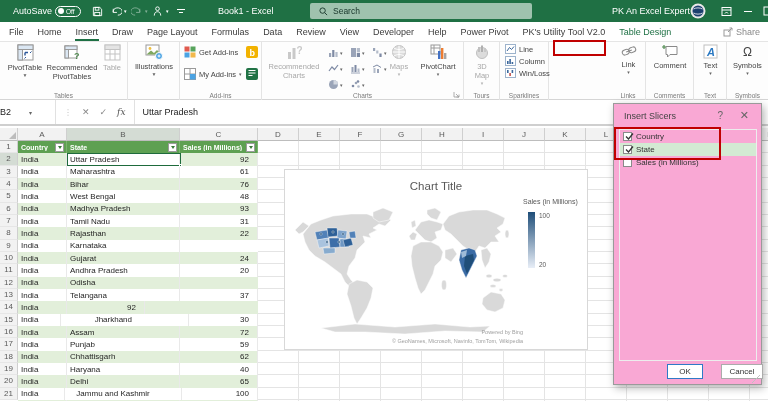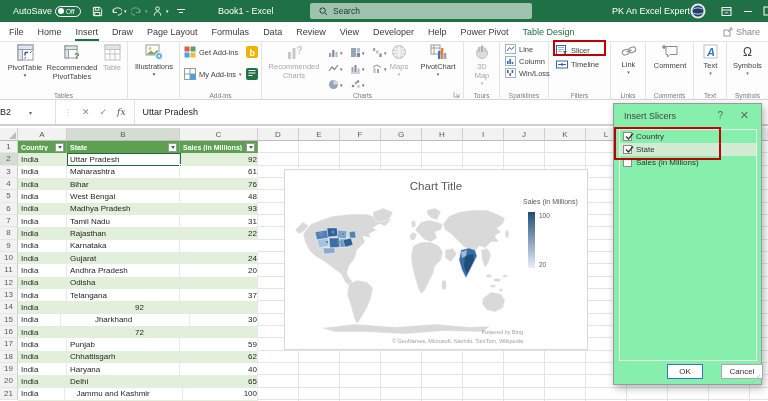--- a/index.html
+++ b/index.html
@@ -37,30 +37,30 @@
 .ch.sel{background:#d4dcd4}
 #corner{position:relative;background:#f2f2f2;border-right:1px solid #cfcfcf;border-bottom:1px solid #bdbdbd}
 #corner .tri{position:absolute;right:1px;bottom:1px;width:0;height:0;border-left:7px solid transparent;border-bottom:7px solid #bdbdbd}
 #rownums{position:absolute;left:0;top:15px;width:18px;font-size:8px;color:#5a5a5a}
 .rn{height:12.33px;display:flex;align-items:center;justify-content:center;border-right:1px solid #cfcfcf;border-bottom:1px solid #e6e6e6;background:#f2f2f2}
 .rn.sel{background:#d4dcd4}
 #grid{position:absolute;left:258px;top:15px;right:0;bottom:0;background-image:repeating-linear-gradient(to right,transparent 0,transparent 40px,#e4e4e4 40px,#e4e4e4 41px),repeating-linear-gradient(to bottom,transparent 0,transparent 11.33px,#e4e4e4 11.33px,#e4e4e4 12.33px)}
 #tablearea{position:absolute;left:18px;top:15px;width:240px}
 .trow{display:flex;height:12.33px}
 .trow .c{display:flex;align-items:center;padding-left:3px;font-size:8px;color:#1f1f1f;border-right:1px solid #e9e9e9;overflow:hidden;white-space:nowrap}
-.trow .c.num{justify-content:flex-end;}
+.trow .c.num{justify-content:flex-end;padding-right:8px}
 .trow.banded{background:#e2efda}
 #theadrow{display:flex;height:12.33px;background:#5ea052}
 .hc{display:flex;align-items:center;justify-content:space-between;padding:0 2px 0 3px;font-size:7px;font-weight:bold;color:#fff;border-right:1px solid #7ab36e}
 .fbtn{width:9px;height:9px;background:#fff;border:1px solid #9b9b9b;display:flex;align-items:center;justify-content:center;flex:none}
 .fbtn .t{width:0;height:0;border-left:2.5px solid transparent;border-right:2.5px solid transparent;border-top:3.5px solid #3a7a3a}
 #selbox{position:absolute;left:48.5px;top:12.33px;width:114px;height:13px;border:1.5px solid #1e6b3c;background:transparent}
 #selbox .handle{position:absolute;right:-2px;bottom:-2px;width:3px;height:3px;background:#1e6b3c;border:1px solid #fff}
 #chart{position:absolute;left:284px;top:169px;width:304px;height:181px;background:#fff;border:1px solid #d8d8d8;z-index:5}
-#dialog{position:absolute;left:613px;top:103px;width:149px;height:282px;background:#86efac;border:1px solid #9a9a9a;box-shadow:2px 3px 8px rgba(0,0,0,.3);font-size:8px;color:#333;z-index:10}
+#dialog{position:absolute;left:613px;top:103px;width:149px;height:282px;background:#f9a8d4;border:1px solid #9a9a9a;box-shadow:2px 3px 8px rgba(0,0,0,.3);font-size:8px;color:#333;z-index:10}
 #dialog-title{position:absolute;left:10px;top:7px;font-size:9px;color:#444}
 #dialog-help{position:absolute;right:38px;top:6px;font-size:10px;color:#666}
 #dialog-close{position:absolute;right:12px;top:5px;font-size:11px;color:#666}
 #dialog-list{position:absolute;left:5px;top:25px;width:138px;height:232px;border:1px solid #ededed}
 .ditem{display:flex;align-items:center;height:13px;gap:4px;padding-left:3px}
 .ditem.hl{background:#d3ead3}
 .cb{width:9px;height:9px;border:1px solid #8a8a8a;background:#fff;position:relative;flex:none}
 .cb svg{position:absolute;left:0px;top:-2px}
 .dbtn{position:absolute;top:260px;height:15px;display:flex;align-items:center;justify-content:center;font-size:8px;background:#fff}
 #ok-btn{left:53px;width:36px;border:1.5px solid #2f7ac7}
@@ -180,20 +180,23 @@
     </div>
     <div class="tab">
       <span>Developer</span>
     </div>
     <div class="tab">
       <span>Help</span>
     </div>
     <div class="tab">
       <span>Power Pivot</span>
     </div>
+    <div class="tab">
+      <span>PK's Utility Tool V2.0</span>
+    </div>
     <div class="tab contextual">
       <span>Table Design</span>
     </div>
   </div>
 <div id="share-btn">
     <svg width="10" height="10" viewBox="0 0 10 10">
       <rect x="1" y="3" width="6" height="6" fill="none" stroke="#9a9a9a"></rect>
       <path d="M5 5 L9 1 M9 1 h-2.5 M9 1 v2.5" fill="none" stroke="#9a9a9a"></path>
     </svg>
     <span>Share</span>
@@ -411,39 +414,20 @@
     <div class="rowbtn" style="left:5px;top:26px">
       <svg width="11" height="10" viewBox="0 0 11 10">
           <rect x="0.5" y="0.5" width="10" height="9" fill="#fff" stroke="#9db3cc"></rect>
           <rect x="2" y="2" width="1.6" height="3" fill="#3b679c"></rect>
           <rect x="4.3" y="5" width="1.6" height="3" fill="#c0504d"></rect>
           <rect x="6.6" y="2" width="1.6" height="3" fill="#3b679c"></rect>
         </svg>
       <span>Win/Loss</span>
     </div>
     <div class="grouplabel">Sparklines</div>
-  </div>
-  <div class="group" style="left:549px;width:62px">
-    <div class="rowbtn" style="left:7px;top:3px">
-      <svg width="12" height="11" viewBox="0 0 12 11">
-          <rect x="0.5" y="0.5" width="9" height="10" fill="#fff" stroke="#3b679c"></rect>
-          <path d="M2 2.5h6 M2 4.5h6 M2 6.5h4" stroke="#9db3cc"></path>
-          <path d="M7 6 L11 6 L9.7 8 L9.7 10.5 L8.3 10.5 L8.3 8 Z" fill="#3b679c"></path>
-        </svg>
-      <span>Slicer</span>
-    </div>
-    <div class="rowbtn" style="left:7px;top:17px">
-      <svg width="12" height="11" viewBox="0 0 12 11">
-          <rect x="0.5" y="2" width="11" height="7" fill="#fff" stroke="#3b679c"></rect>
-          <path d="M2 5.5 h8" stroke="#3b679c"></path>
-          <circle cx="6" cy="5.5" r="1.3" fill="#3b679c"></circle>
-        </svg>
-      <span>Timeline</span>
-    </div>
-    <div class="grouplabel">Filters</div>
   </div>
   <div class="group" style="left:611px;width:35px">
     <div class="bigbtn" style="left:3px;width:29px">
       <svg width="18" height="14" viewBox="0 0 18 14">
           <g transform="rotate(-20 9 7)">
             <rect x="2" y="4.5" width="7" height="5" rx="2.5" fill="none" stroke="#8a8a8a"></rect>
             <rect x="9" y="4.5" width="7" height="5" rx="2.5" fill="none" stroke="#8a8a8a"></rect>
             <path d="M6 7h6" stroke="#8a8a8a"></path>
           </g>
         </svg>
@@ -631,20 +615,21 @@
           <div class="c" style="width: 49px;">India</div>
           <div class="c num" style="width: 78px;">92</div>
         </div>
         <div class="trow">
           <div class="c" style="width: 49px;">India</div>
           <div class="c" style="width: 113px; margin-left: 31px;">Jharkhand</div>
           <div class="c num" style="width: 78px;">30</div>
         </div>
         <div class="trow banded">
           <div class="c" style="width: 49px;">India</div>
+          <div class="c" style="width: 113px;">Assam</div>
           <div class="c num" style="width: 78px;">72</div>
         </div>
         <div class="trow">
           <div class="c" style="width: 49px;">India</div>
           <div class="c" style="width: 113px;">Punjab</div>
           <div class="c num" style="width: 78px;">59</div>
         </div>
         <div class="trow banded">
           <div class="c" style="width: 49px;">India</div>
           <div class="c" style="width: 113px;">Chhattisgarh</div>

